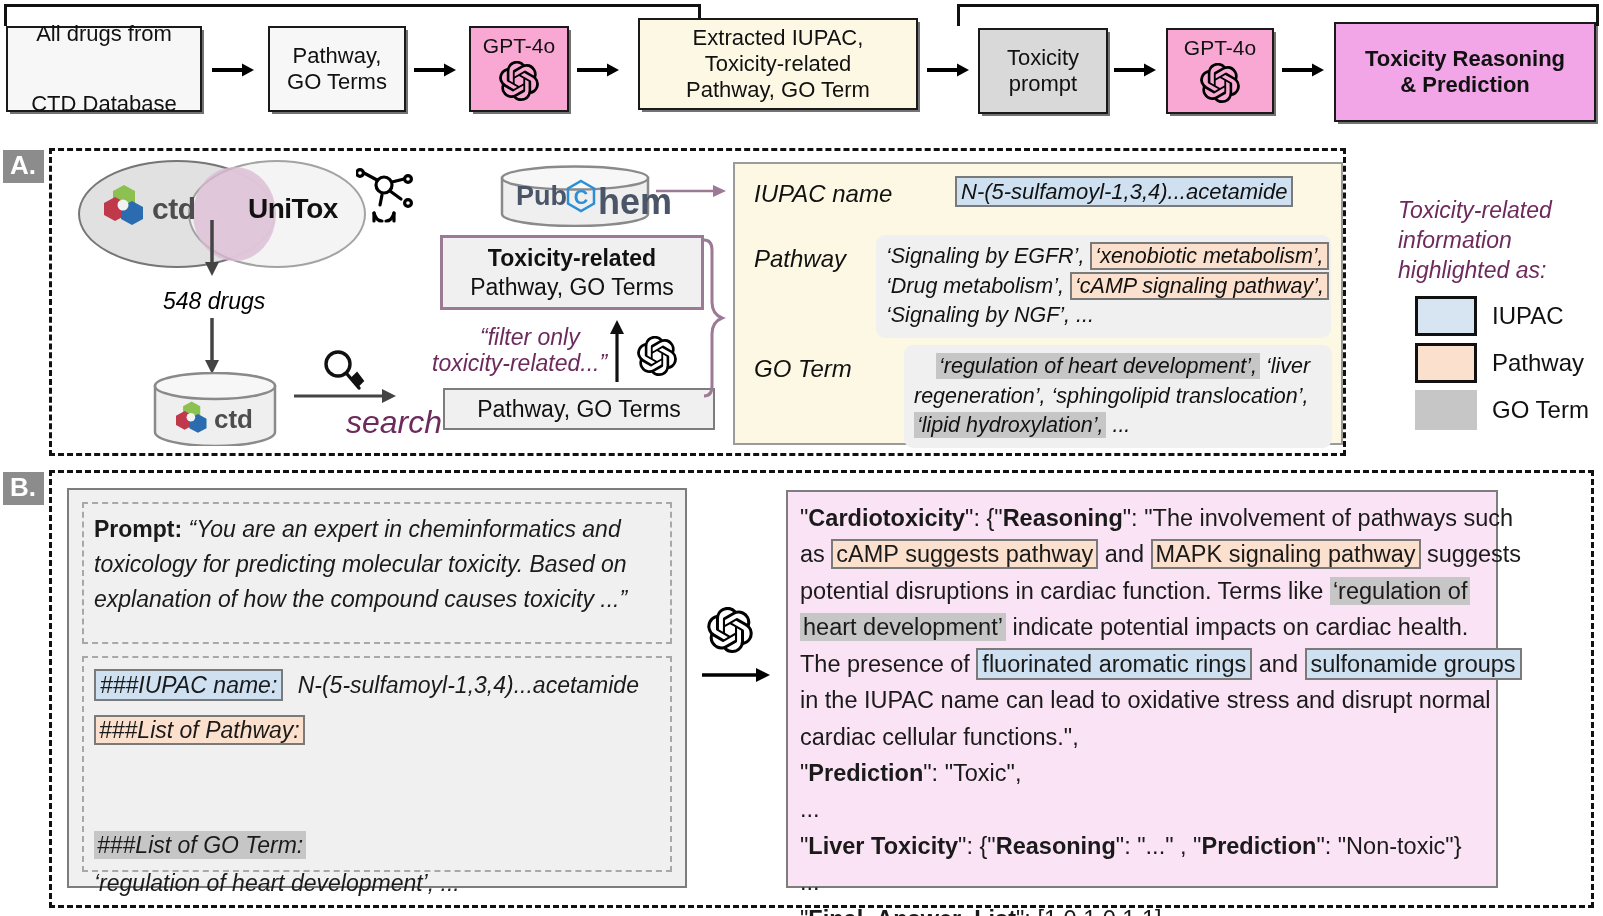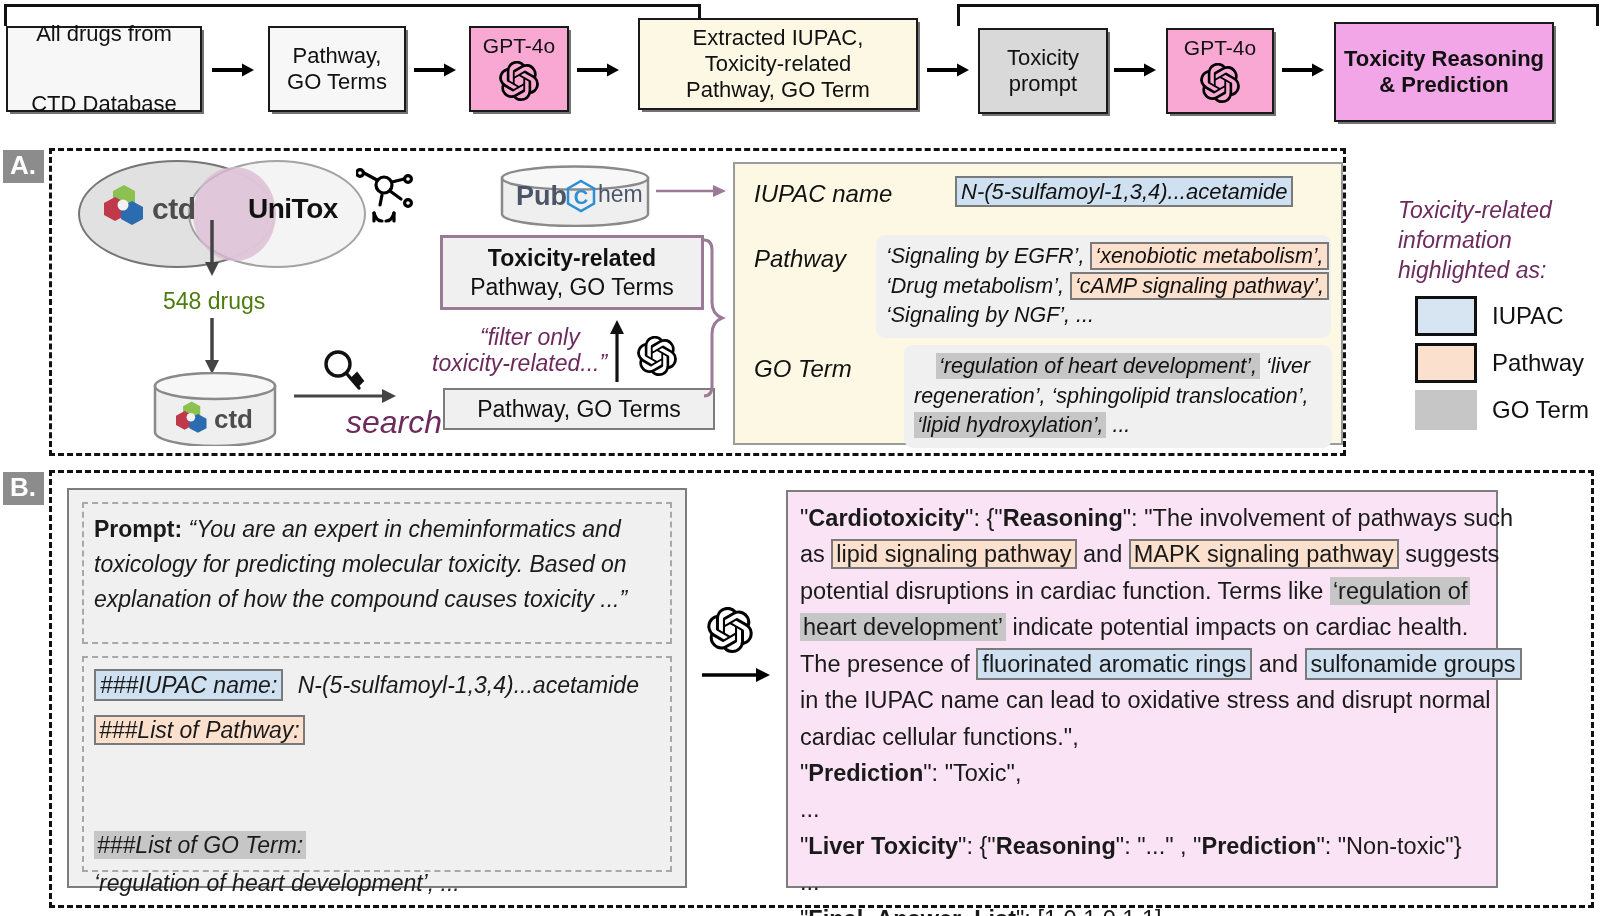--- a/index.html
+++ b/index.html
@@ -107,22 +107,23 @@
     position: absolute;
     font-size: 28px;
     font-weight: bold;
     color: #111;
     letter-spacing: -0.5px;
   }
   .hexlogo { position: absolute; }
 
   .italic-note {
     position: absolute;
+    font-style: italic;
     font-size: 23px;
-    color: #4d7c0f;
+    color: #000000;
     white-space: nowrap;
   }
   .purple-note {
     position: absolute;
     font-style: italic;
     color: #6d2a5c;
     white-space: nowrap;
   }
 
   .cylinder { position: absolute; }
@@ -313,21 +314,21 @@
     </span>
   </div>
 
   <div class="arrow" style="left:1280px; top:58px; width:48px; height:24px;">
     <svg width="48" height="24" viewBox="0 0 48 24">
         <path d="M2 12 H36" stroke="#000" stroke-width="4" fill="none"></path>
         <path d="M44 12 L32 5.5 L32 18.5 Z" fill="#000"></path>
       </svg>
   </div>
 
-  <div class="box topbox pinkbox" style="left:1334px; top:22px; width:220px; height:100px;">
+  <div class="box topbox pinkbox" style="left:1334px; top:22px; width:262px; height:100px;">
     <span class="ln">Toxicity Reasoning</span>
     <span class="ln">&amp; Prediction</span>
   </div>
 
   <div class="panel" style="left:49px; top:148px; width:1297px; height:308px;"></div>
   <div class="panel-label" style="left:3px; top:150px;">A.</div>
 
   <div class="venn-wrap" style="left:78px; top:155px; width:290px; height:115px;">
     <div class="ellipse ell-left" style="left:0px; top:5px; width:198px; height:108px;"></div>
     <div class="ellipse ell-right" style="left:110px; top:5px; width:178px; height:108px;"></div>
@@ -441,21 +442,21 @@
       <path d="M3 13 v36 a73 12 0 0 0 146 0 v-36 z" fill="#efefef" stroke="#8a8a8a" stroke-width="2.5"></path>
       <ellipse cx="76" cy="13" rx="73" ry="11.5" fill="#f7f7f7" stroke="#8a8a8a" stroke-width="2.5"></ellipse>
     </svg>
     <span style="position:absolute; left:17px; top:16px; font-size:27px; font-weight:bold; color:#4a5568;">Pub</span>
     <span style="position:absolute; left:66px; top:14px;">
       <svg width="32" height="34" viewBox="0 0 32 34">
         <polygon points="16,2 29,9.5 29,24.5 16,32 3,24.5 3,9.5" fill="none" stroke="#2b8fd6" stroke-width="2.5"></polygon>
         <text x="16" y="25" font-size="20" font-weight="bold" fill="#2b8fd6" text-anchor="middle" font-family="Liberation Sans, sans-serif">C</text>
       </svg>
     </span>
-    <span style="position:absolute; left:99px; top:16px; font-size:23px; font-weight:normal; color:#4a5568;">hem</span>
+    <span style="position:absolute; left:99px; top:16px; font-size:36px; font-weight:bold; color:#4a5568;">hem</span>
   </div>
   <div class="arrow" style="left:656px; top:180px; width:72px; height:22px;">
     <svg width="72" height="22" viewBox="0 0 72 22">
         <path d="M0 11 H58" stroke="#9c7a96" stroke-width="2.6" fill="none"></path>
         <path d="M70 11 L57 5 L57 17 Z" fill="#9c7a96"></path>
       </svg>
   </div>
 
   <div class="infobox" style="left:733px; top:162px; width:610px; height:283px;"></div>
 
@@ -547,21 +548,21 @@
   </div>
 
   <div class="outbox" style="left:786px; top:490px; width:712px; height:398px;"></div>
 
   <div class="otext" style="left:800px; top:500px; width:690px;">
     <div style="white-space:nowrap;">
       <span>"</span><b>Cardiotoxicity</b><span>": {"</span><b>Reasoning</b><span>": "The involvement of pathways such</span>
     </div>
     <div style="white-space:nowrap;">
       <span>as</span>
-      <span class="hl-path">lipid signaling pathway</span>
+      <span class="hl-path">cAMP suggests pathway</span>
       <span>and</span>
       <span class="hl-path">MAPK signaling pathway</span>
       <span>suggests</span>
     </div>
     <div style="white-space:nowrap;">
       <span>potential disruptions in cardiac function. Terms like</span>
       <span class="hl-go">‘regulation of</span>
     </div>
     <div style="white-space:nowrap;">
       <span class="hl-go">heart development’</span>

